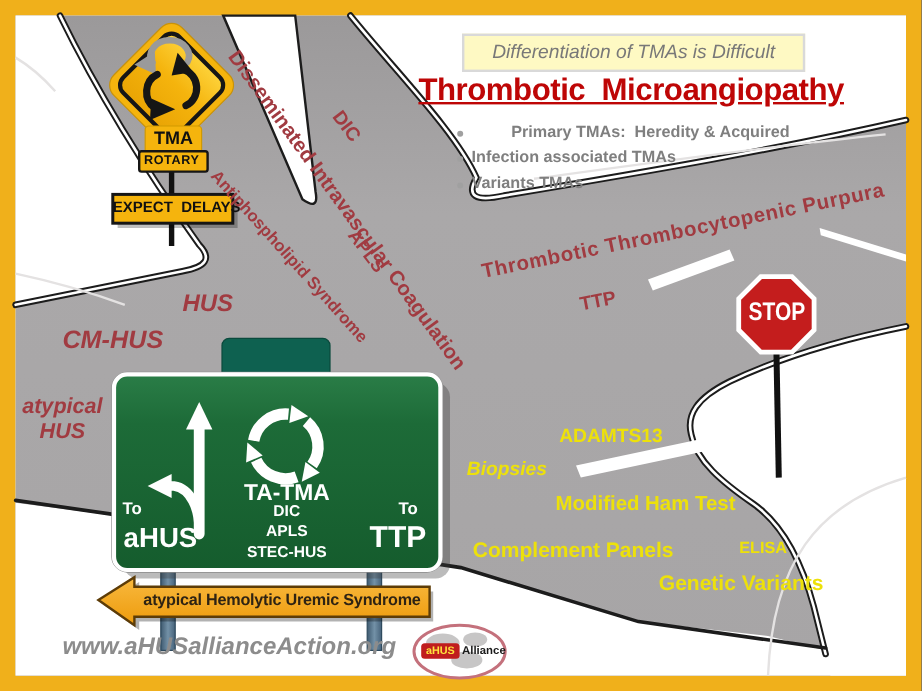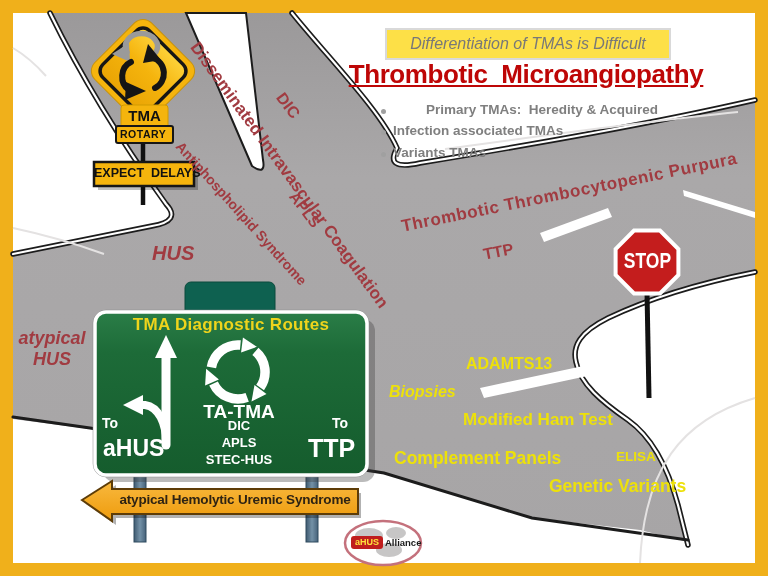--- a/index.html
+++ b/index.html
@@ -5,21 +5,21 @@
   html,body{margin:0;padding:0;background:#444;}
   .poster{position:relative;width:768px;height:576px;background:#F0B01B;overflow:hidden;
           font-family:"Liberation Sans",sans-serif;}
   .mat{position:absolute;left:13px;top:13px;right:13px;bottom:13px;background:#fff;}
   svg.bg{position:absolute;left:0;top:0;width:768px;height:576px;z-index:1;}
   .t{position:absolute;z-index:3;white-space:pre;line-height:1.05;}
   .red{color:#A13B41;font-weight:bold;}
   .redi{color:#A13B41;font-weight:bold;font-style:italic;}
   .yel{color:#EDE10A;font-weight:bold;}
   .grayb{color:#7f7f7f;font-weight:bold;}
-  .note-box{left:385px;top:28px;width:282px;height:28px;border:2px solid #d9d9d9;background:#fde047;
+  .note-box{left:385px;top:28px;width:282px;height:28px;border:2px solid #d9d9d9;background:#fef9c3;
             color:#787878;font-style:italic;font-size:16px;text-align:center;line-height:28px;font-weight:500;}
   .main-title{left:308px;top:61px;width:436px;text-align:center;color:#BE0606;font-weight:bold;
               font-size:26px;letter-spacing:-0.4px;text-decoration:underline;}
   .bullet{left:381px;display:flex;align-items:flex-start;}
   .bullet .dot{width:5px;height:5px;border-radius:50%;background:#a0a0a0;margin:6px 7px 0 0;flex:none;}
   .bullet .bt{font-size:13.5px;}
   .vsign-text{color:#111;font-weight:bold;text-align:center;}
   .gs{color:#fff;font-weight:bold;z-index:4;}
   .stop-word{left:619px;top:251px;width:57px;text-align:center;color:#fff;font-weight:bold;
              font-size:19px;letter-spacing:0px;transform:scale(.92,1.12);z-index:4;}
@@ -179,41 +179,42 @@
 
   <div class="t vsign-text" style="left:121px;top:108px;width:47px;font-size:15px;">TMA</div>
   <div class="t vsign-text" style="left:120px;top:129px;width:42px;font-size:10.5px;letter-spacing:.5px;">ROTARY</div>
   <div class="t vsign-text" style="left:94px;top:167px;width:100px;font-size:12.5px;">EXPECT  DELAYS</div>
 
   <div class="t red" style="left:286px;top:90px;font-size:16px;transform:rotate(53deg);transform-origin:0 0;">DIC</div>
   <div class="t red" style="left:201px;top:39px;font-size:17px;transform:rotate(54deg);transform-origin:0 0;">Disseminated Intravascular Coagulation</div>
   <div class="t red" style="left:299px;top:189px;font-size:15px;transform:rotate(53deg);transform-origin:0 0;">APLS</div>
   <div class="t red" style="left:184px;top:139px;font-size:14px;transform:rotate(48deg);transform-origin:0 0;">Antiphospholipid Syndrome</div>
   <div class="t redi" style="left:152px;top:243px;font-size:20px;">HUS</div>
+  <div class="t redi" style="left:52px;top:273px;font-size:21px;">CM-HUS</div>
   <div class="t redi" style="left:16px;top:328px;width:72px;font-size:18px;line-height:21px;text-align:center;white-space:pre-line;">atypical
 HUS</div>
   <div class="t red" style="left:400px;top:218px;font-size:17px;letter-spacing:.6px;transform:rotate(-11.5deg);transform-origin:0 0;">Thrombotic Thrombocytopenic Purpura</div>
   <div class="t red" style="left:482px;top:247px;font-size:16px;transform:rotate(-11deg);transform-origin:0 0;">TTP</div>
 
   <div class="t stop-word">STOP</div>
 
-  <div class="t gs" style="left:95px;top:316px;width:272px;text-align:center;font-size:17px;letter-spacing:.3px;color:#EFD41C;">TMA Diagnostic Routes</div>
   <div class="t gs" style="left:196px;top:402px;width:86px;text-align:center;font-size:19px;">TA-TMA</div>
   <div class="t gs" style="left:196px;top:419px;width:86px;text-align:center;font-size:13px;">DIC</div>
   <div class="t gs" style="left:196px;top:436px;width:86px;text-align:center;font-size:13px;">APLS</div>
   <div class="t gs" style="left:196px;top:453px;width:86px;text-align:center;font-size:13px;">STEC-HUS</div>
   <div class="t gs" style="left:102px;top:416px;font-size:14px;">To</div>
   <div class="t gs" style="left:103px;top:436px;font-size:23px;">aHUS</div>
   <div class="t gs" style="left:332px;top:416px;font-size:14px;">To</div>
   <div class="t gs" style="left:308px;top:435px;font-size:25px;">TTP</div>
 
   <div class="t" style="left:114px;top:493px;width:242px;text-align:center;font-size:13.5px;font-weight:bold;color:#2e2313;letter-spacing:-.2px;z-index:4;">atypical Hemolytic Uremic Syndrome</div>
 
   <div class="t yel" style="left:466px;top:356px;font-size:16px;">ADAMTS13</div>
   <div class="t yel" style="left:389px;top:384px;font-size:16px;font-style:italic;">Biopsies</div>
   <div class="t yel" style="left:463px;top:411px;font-size:17px;">Modified Ham Test</div>
   <div class="t yel" style="left:394px;top:449px;font-size:17.5px;">Complement Panels</div>
   <div class="t yel" style="left:616px;top:450px;font-size:13.5px;">ELISA</div>
   <div class="t yel" style="left:549px;top:477px;font-size:17.5px;">Genetic Variants</div>
 
+  <div class="t footer-gray" style="left:52px;top:529px;font-size:20px;">www.aHUSallianceAction.org</div>
   <div class="t logo-pill">aHUS</div>
   <div class="t logo-word2">Alliance</div>
 </div>
 
 </body></html>

